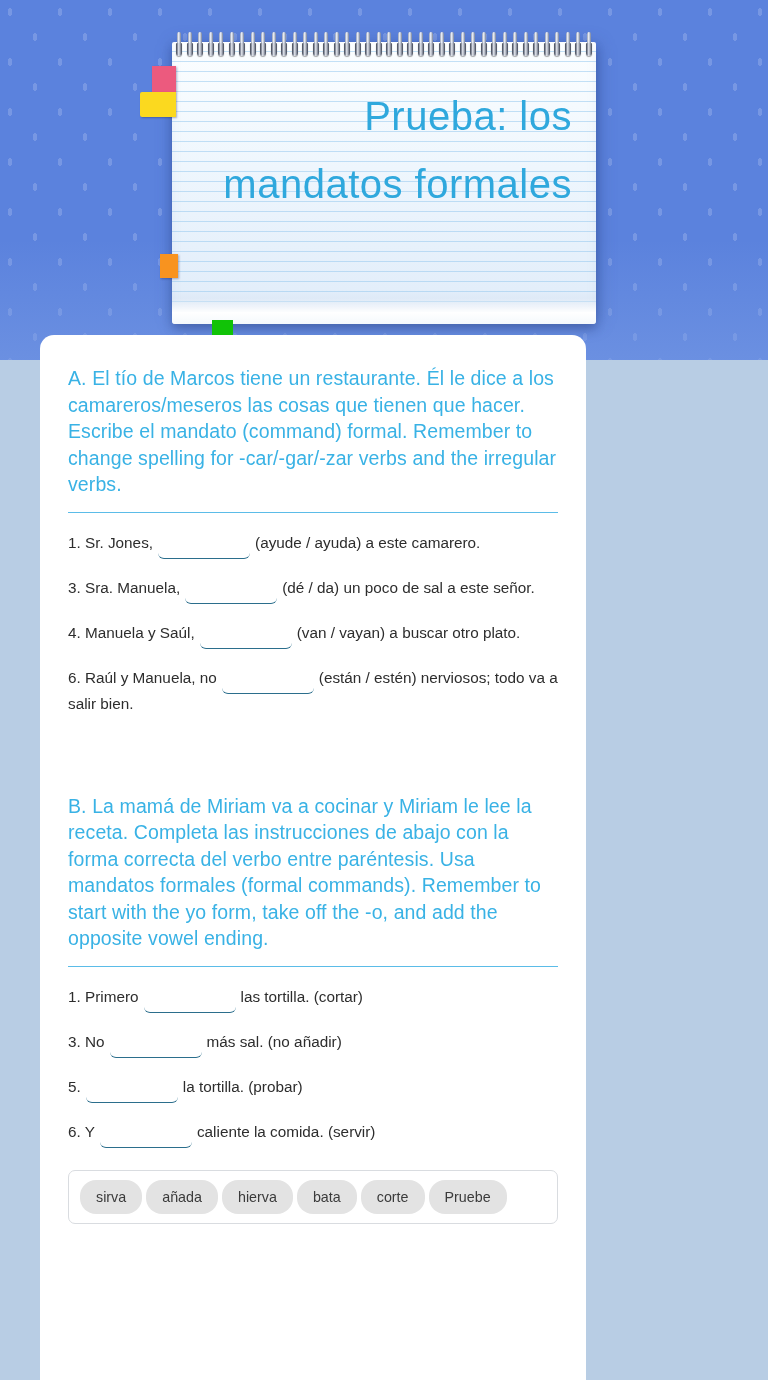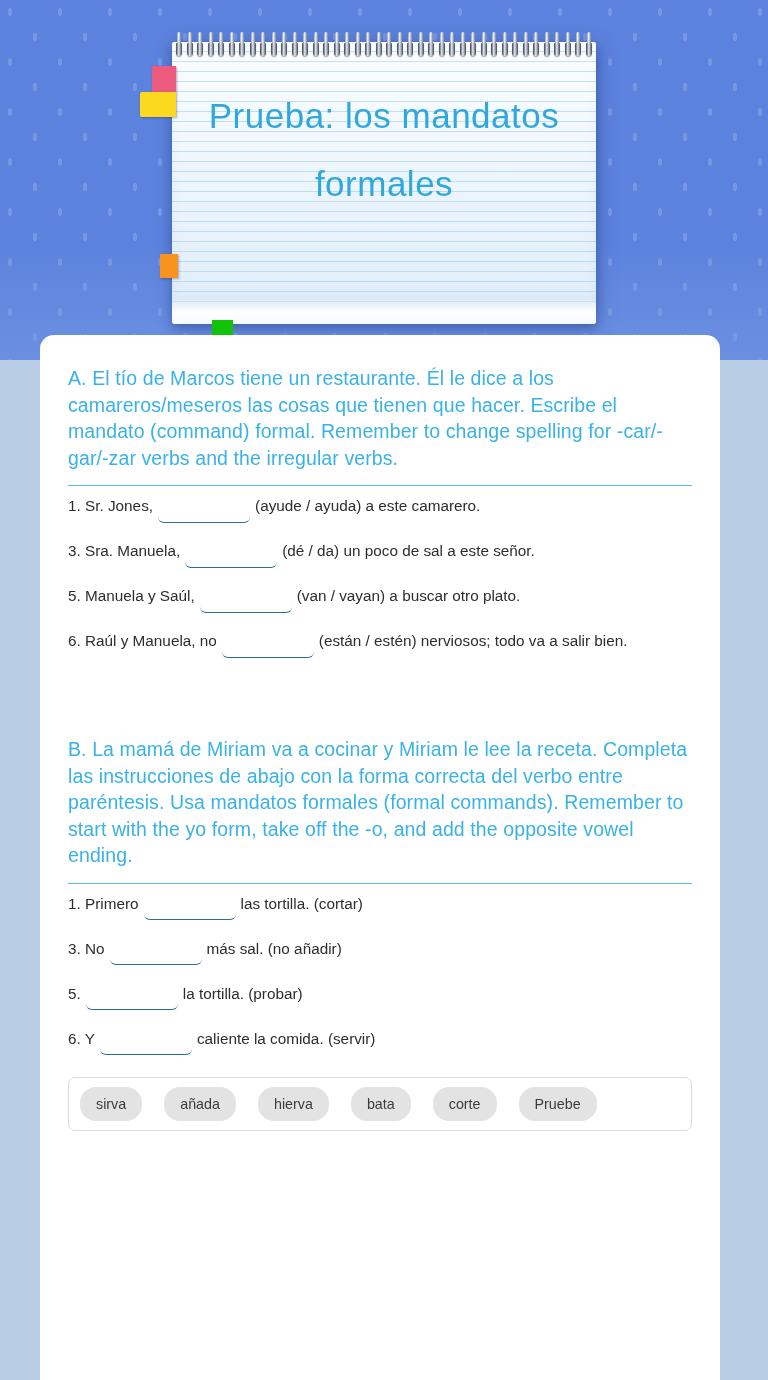--- a/index.html
+++ b/index.html
@@ -96,55 +96,55 @@
   
   .tab { position: absolute; z-index: 1; box-shadow: 1px 1px 2px rgba(20,35,85,0.35); }
   .tab-pink   { left: -20px; top: 34px;  width: 24px; height: 26px;  background:#ec5a7e; }
   .tab-yellow { left: -32px; top: 60px;  width: 36px; height: 25px;  background:#fbd91f; border-radius:2px 0 0 2px;}
   .tab-orange { left: -12px; top: 222px; width: 18px; height: 24px;  background:#f8931f; }
   .tab-green  { position:absolute; left: 40px; top: 288px; width: 21px; height: 18px; background:#11c307; z-index:1; }
 
   .nb-title {
     position: absolute;
     left: 24px; top: 40px; width: 376px;
-    text-align: center;
+    text-align: right;
     color: #2fa8dd;
-    font-size: 35px;
+    font-size: 40px;
     line-height: 68px;
     font-weight: 400;
     letter-spacing: 0.5px;
     z-index: 5;
   }
 
   
   .card {
     position: absolute;
     left: 40px; top: 335px;
-    width: 680px;
+    width: 546px;
     min-height: 1045px;
     background: #ffffff;
     border-radius: 14px 14px 0 0;
     z-index: 4;
     padding: 30px 28px 0 28px;
   }
 
   .prompt {
     color: #39b2e5;
     font-size: 19.5px;
     line-height: 26.5px;
     font-weight: 400;
     letter-spacing: 0.1px;
   }
   .rule {
     border: none;
     border-top: 1px solid #5bbce8;
     margin: 14px 0 10px 0;
   }
 
-  .qlist { margin-top: 0; }
+  .qlist { margin-top: 20px; }
   .question {
     color: #2d2d2d;
     font-size: 15.3px;
     line-height: 20px;
     margin-bottom: 18.5px;
     display: block;
   }
   .blank {
     display: inline-block;
     width: 92px;
@@ -164,21 +164,21 @@
   .gap { height: 60px; }
 
   
   .wordbank {
     margin-top: 22px;
     border: 1px solid #d9dce0;
     border-radius: 7px;
     padding: 9px 11px;
     display: flex;
     flex-wrap: wrap;
-    gap: 22px;
+    gap: 4px;
     background: #fff;
   }
   .chip {
     background: #e3e3e3;
     color: #3b3b3b;
     font-size: 14.3px;
     line-height: 1;
     padding: 10px 16px;
     border-radius: 16px;
     cursor: pointer;
@@ -369,21 +369,21 @@
 </div>
 
 <div class="card">
 
   <div>
     <div class="prompt">A. El tío de Marcos tiene un restaurante. Él le dice a los camareros/meseros las cosas que tienen que hacer. Escribe el mandato (command) formal. Remember to change spelling for -car/-gar/-zar verbs and the irregular verbs.</div>
     <hr class="rule">
     <div class="qlist" id="listA">
         <div class="question"><span>1. Sr. Jones,</span><input class="blank" type="text" style=""><span>(ayude / ayuda) a este camarero.</span></div>
         <div class="question"><span>3. Sra. Manuela,</span><input class="blank" type="text" style=""><span>(dé / da) un poco de sal a este señor.</span></div>
-        <div class="question"><span>5. Manuela y Saúl,</span><input class="blank" type="text" style=""><span>(van / vayan) a buscar otro plato.</span></div>
+        <div class="question"><span>4. Manuela y Saúl,</span><input class="blank" type="text" style=""><span>(van / vayan) a buscar otro plato.</span></div>
         <div class="question"><span>6. Raúl y Manuela, no</span><input class="blank" type="text" style=""><span>(están / estén) nerviosos; todo va a salir bien.</span></div>
       </div>
   </div>
 
   <div class="gap"></div>
 
   <div>
     <div class="prompt">B. La mamá de Miriam va a cocinar y Miriam le lee la receta. Completa las instrucciones de abajo con la forma correcta del verbo entre paréntesis. Usa mandatos formales (formal commands).  Remember to start with the yo form, take off the -o, and add the opposite vowel ending.</div>
     <hr class="rule">
     <div class="qlist" id="listB">

